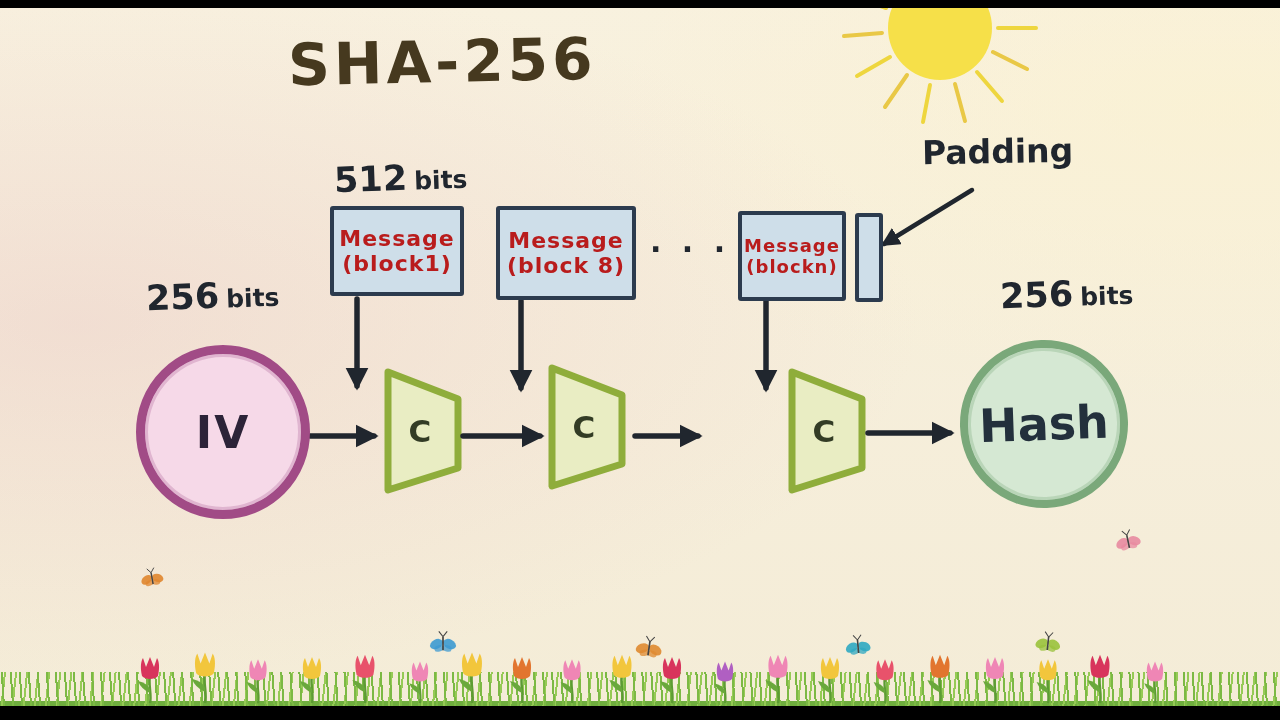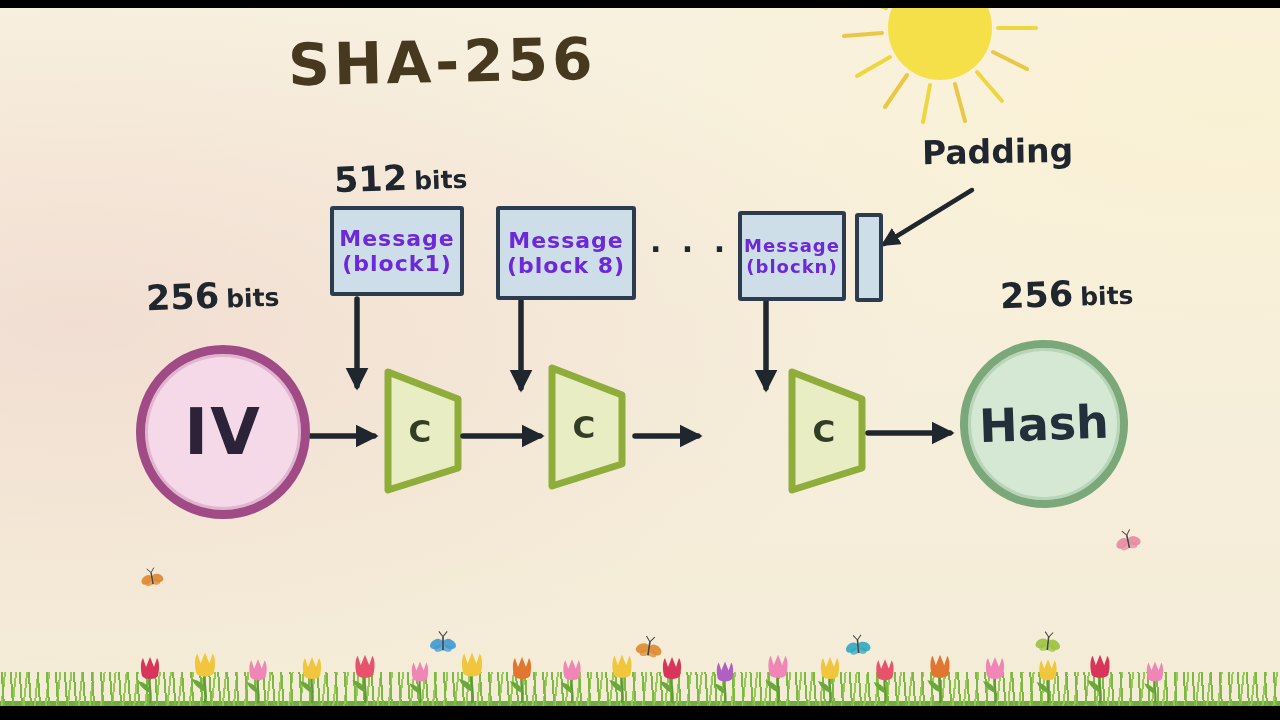--- a/index.html
+++ b/index.html
@@ -42,38 +42,38 @@
   .bits512{left:334px;top:158px;}
   .bits256L{left:146px;top:276px;}
   .bits256R{left:1000px;top:274px;}
   .padding-label{left:922px;top:132px;font-size:33px;font-weight:bold;transform:rotate(-1deg);}
   .dots{left:650px;top:232px;font-size:30px;font-weight:bold;letter-spacing:5px;}
 
   .mbox{
     position:absolute;z-index:10;box-sizing:border-box;
     background:var(--box-fill,#cedee9);border:4px solid var(--box-border,#2c3b4e);
     border-radius:3px;display:flex;flex-direction:column;align-items:center;justify-content:center;
-    color:#6d28d9;font-weight:bold;
+    color:#b91c1c;font-weight:bold;
   }
   .mbox .l1,.mbox .l2{font-size:22px;letter-spacing:1px;white-space:nowrap;}
   .mbox.small .l1,.mbox.small .l2{font-size:18px;}
   .box1{left:330px;top:206px;width:134px;height:90px;}
   .box2{left:496px;top:206px;width:140px;height:94px;}
   .boxn{left:738px;top:211px;width:108px;height:90px;}
   .padbox{left:855px;top:213px;width:28px;height:89px;}
 
   .circle{
     position:absolute;z-index:10;box-sizing:border-box;border-radius:50%;
     display:flex;align-items:center;justify-content:center;font-weight:bold;
   }
   .iv{
     left:136px;top:345px;width:174px;height:174px;
     background:var(--iv-fill,#f6d9e8);border:9px solid var(--iv-border,#a14b86);
     box-shadow:inset 0 0 0 3px rgba(161,75,134,.25);
-    font-size:64px;color:#2c2338;letter-spacing:2px;
+    font-size:44px;color:#2c2338;letter-spacing:2px;
   }
   .hash{
     left:960px;top:340px;width:168px;height:168px;
     background:var(--hash-fill,#d5e8d3);border:8px solid var(--hash-border,#7aa87a);
     box-shadow:inset 0 0 0 3px rgba(122,168,122,.3);
     font-size:46px;color:#23303c;transform:rotate(-2deg);
   }
   .clabel{
     position:absolute;z-index:10;width:40px;height:40px;line-height:40px;text-align:center;
     font-size:31px;font-weight:bold;color:#333c25;

